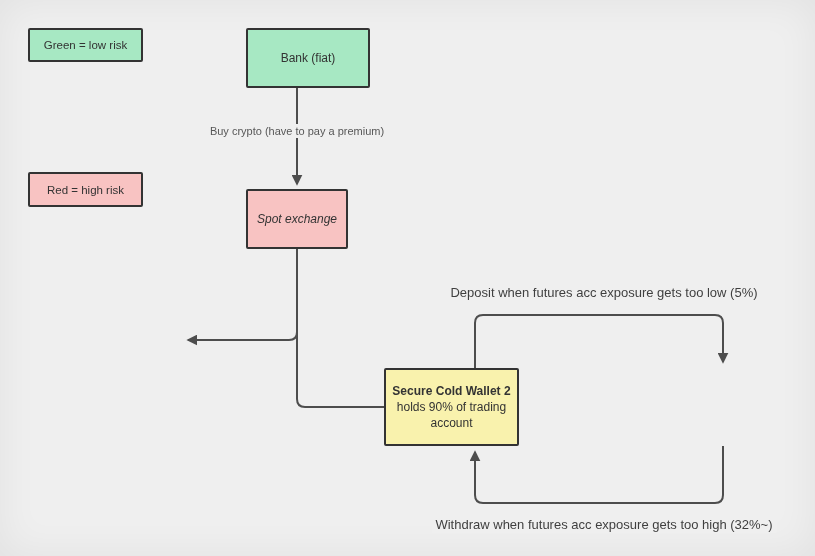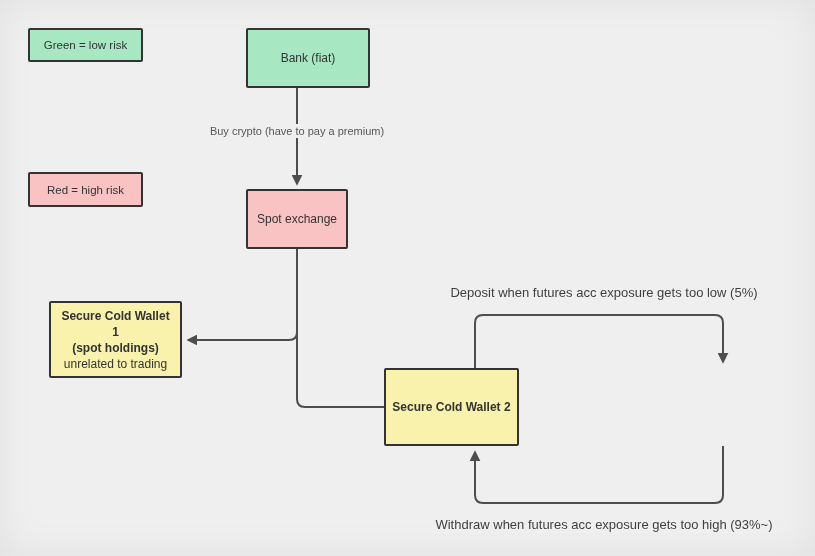--- a/index.html
+++ b/index.html
@@ -97,32 +97,28 @@
     <span>Green = low risk</span>
   </div>
   <div class="legend-box fill-pink" style="top:126px; height:35px;margin-top:46px;">
     <span>Red = high risk</span>
   </div>
 
   <div class="node fill-green" style="left:246px; top:28px; width:124px; height:60px;">
     <span>Bank (fiat)</span>
   </div>
 
-  <div class="node fill-pink" style="left:246px; top:189px; width:102px; height:60px;">
+  <div class="node fill-pink" style="left:246px; top:189px; width:102px; height:60px;font-style:italic;">
     <span>Spot exchange</span>
   </div>
 
-  <div class="node fill-yellow" style="left:49px; top:301px; width:133px; height:77px;">
-    <span class="title-bold">Secure Cold Wallet 1</span>
-    <span class="title-bold">(spot holdings)</span>
-    <span>unrelated to trading</span>
-  </div>
 
   <div class="node fill-yellow" style="left:384px; top:368px; width:135px; height:78px;">
     <span class="title-bold">Secure Cold Wallet 2</span>
+    <span style="width:112px;">holds 90% of trading account</span>
   </div>
 
 
   <div class="edge-label small" style="left:297px; top:124px;">Buy crypto (have to pay a premium)</div>
   <div class="edge-label big" style="left:604px; top:284px;">Deposit when futures acc exposure gets too low (5%)</div>
-  <div class="edge-label big" style="left:604px; top:516px;">Withdraw when futures acc exposure gets too high (93%~)</div>
+  <div class="edge-label big" style="left:604px; top:516px;">Withdraw when futures acc exposure gets too high (32%~)</div>
 
 </div>
 
 </body></html>

